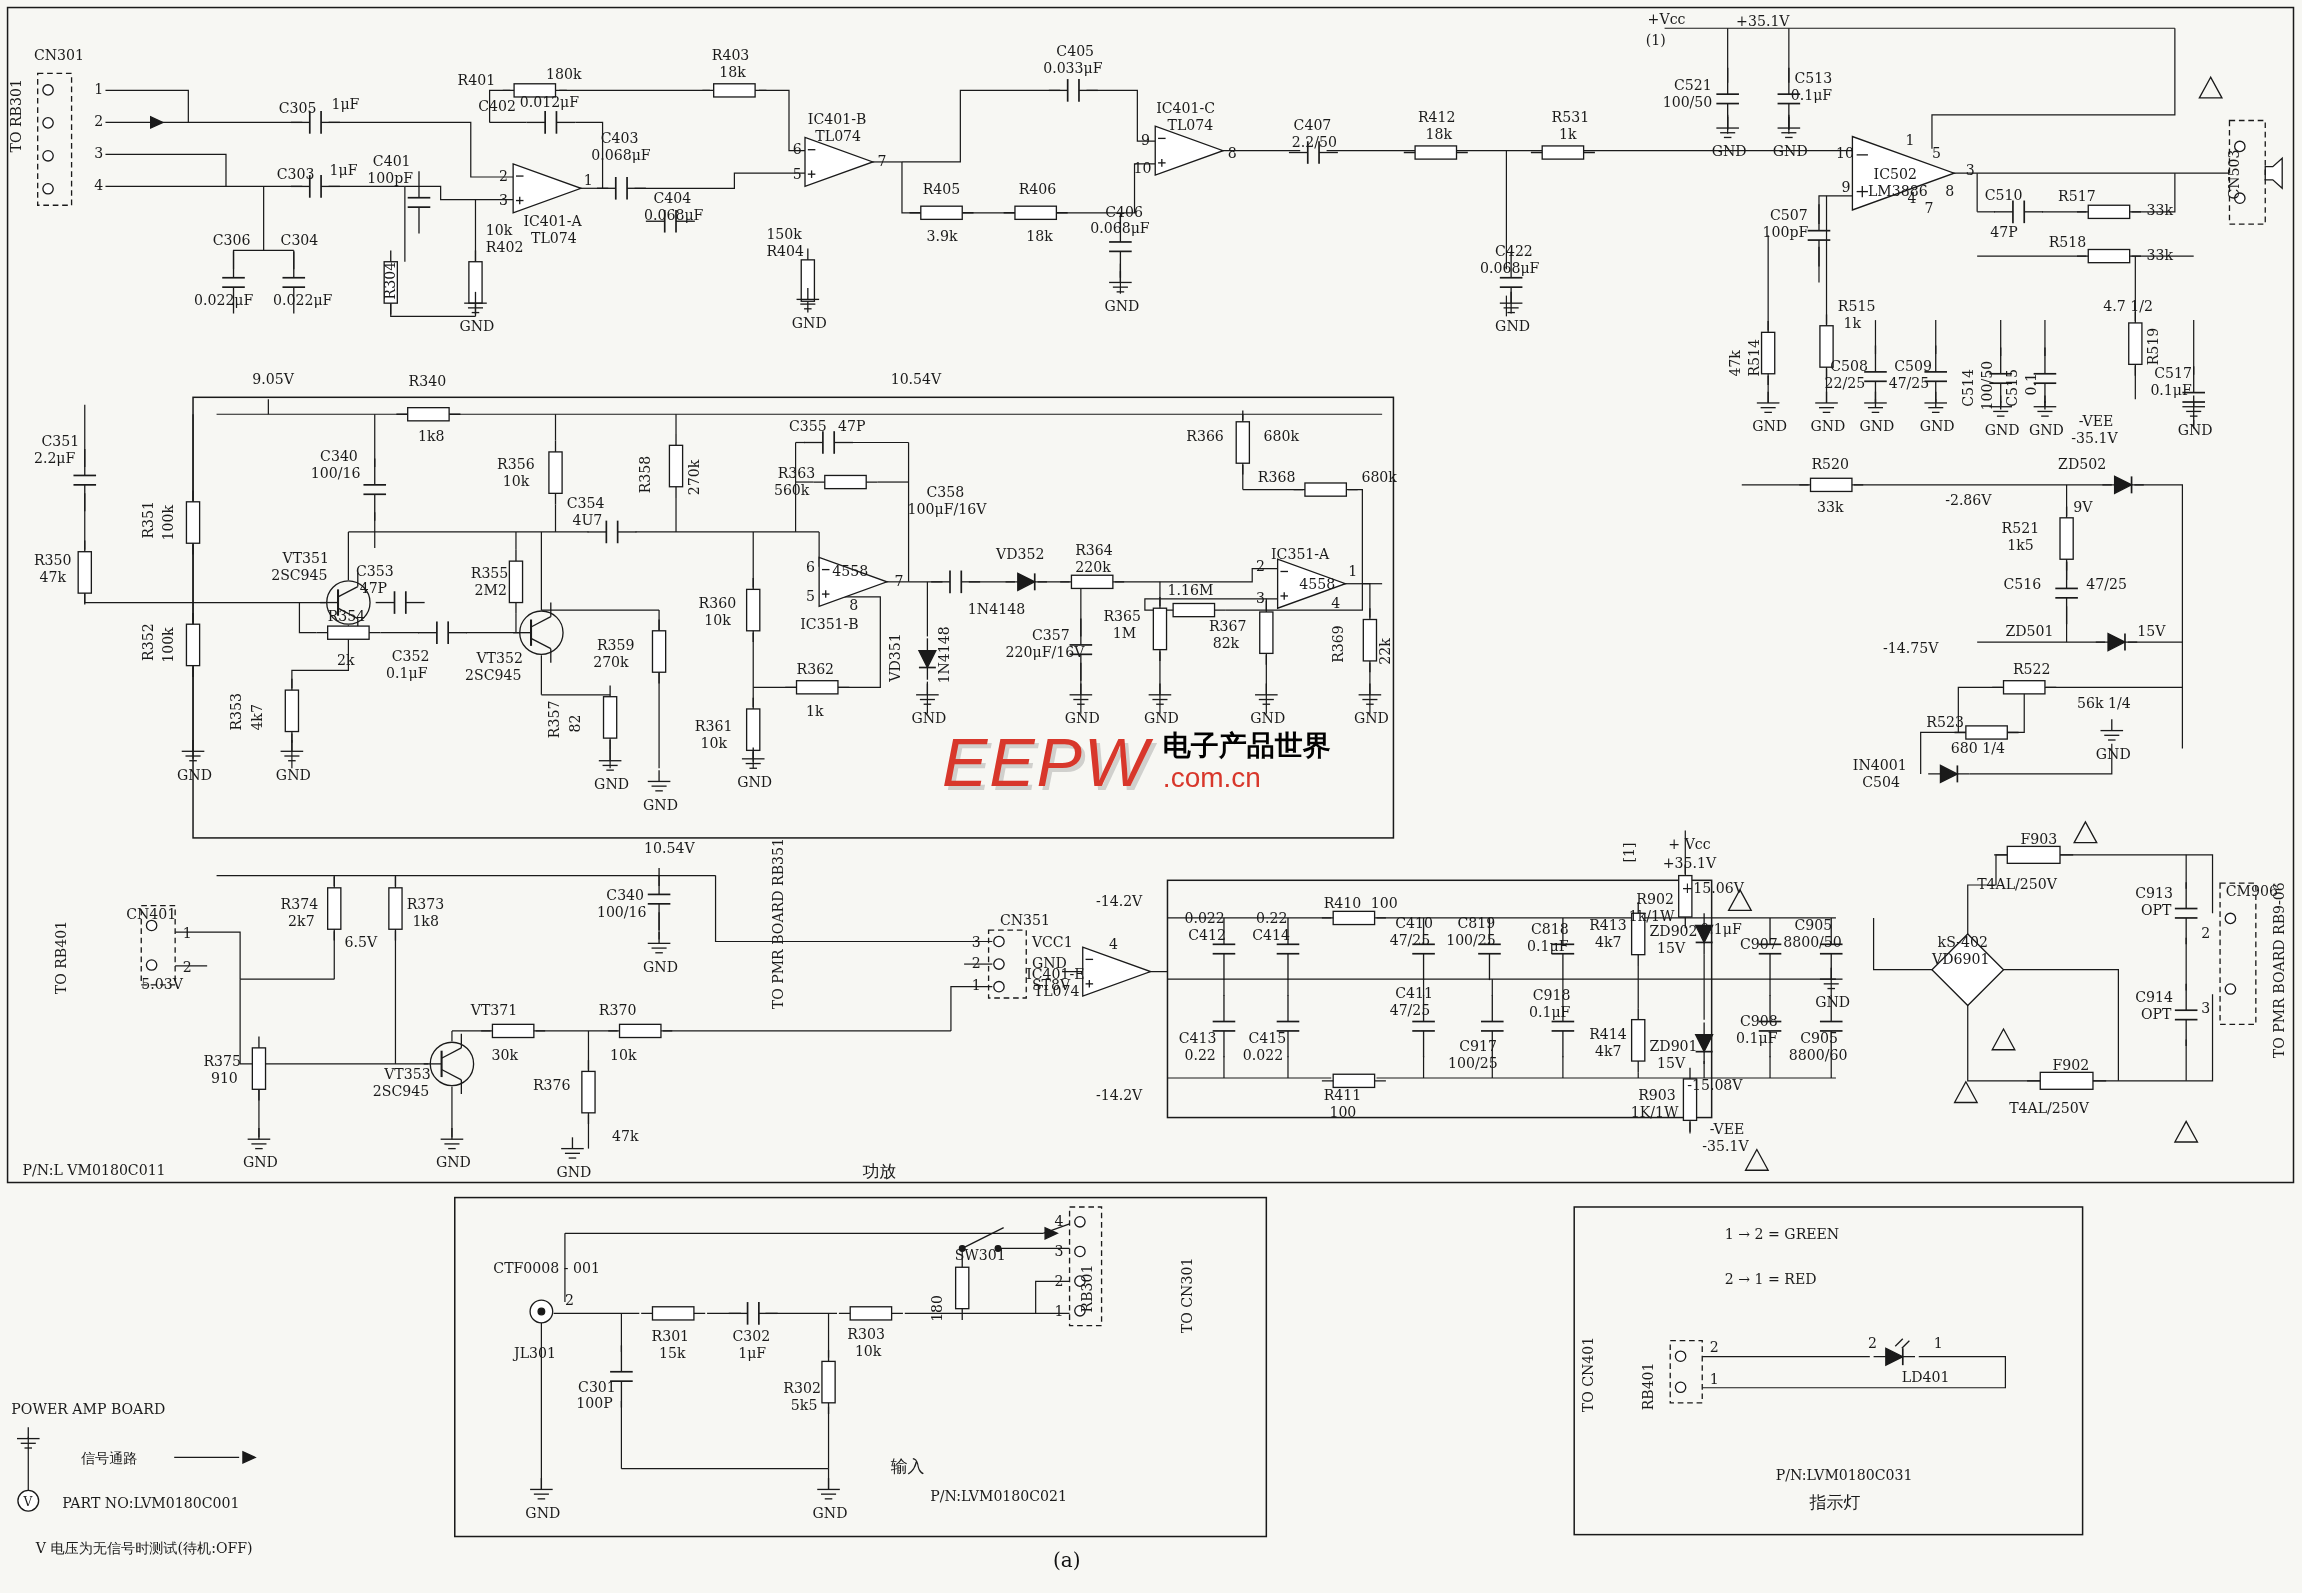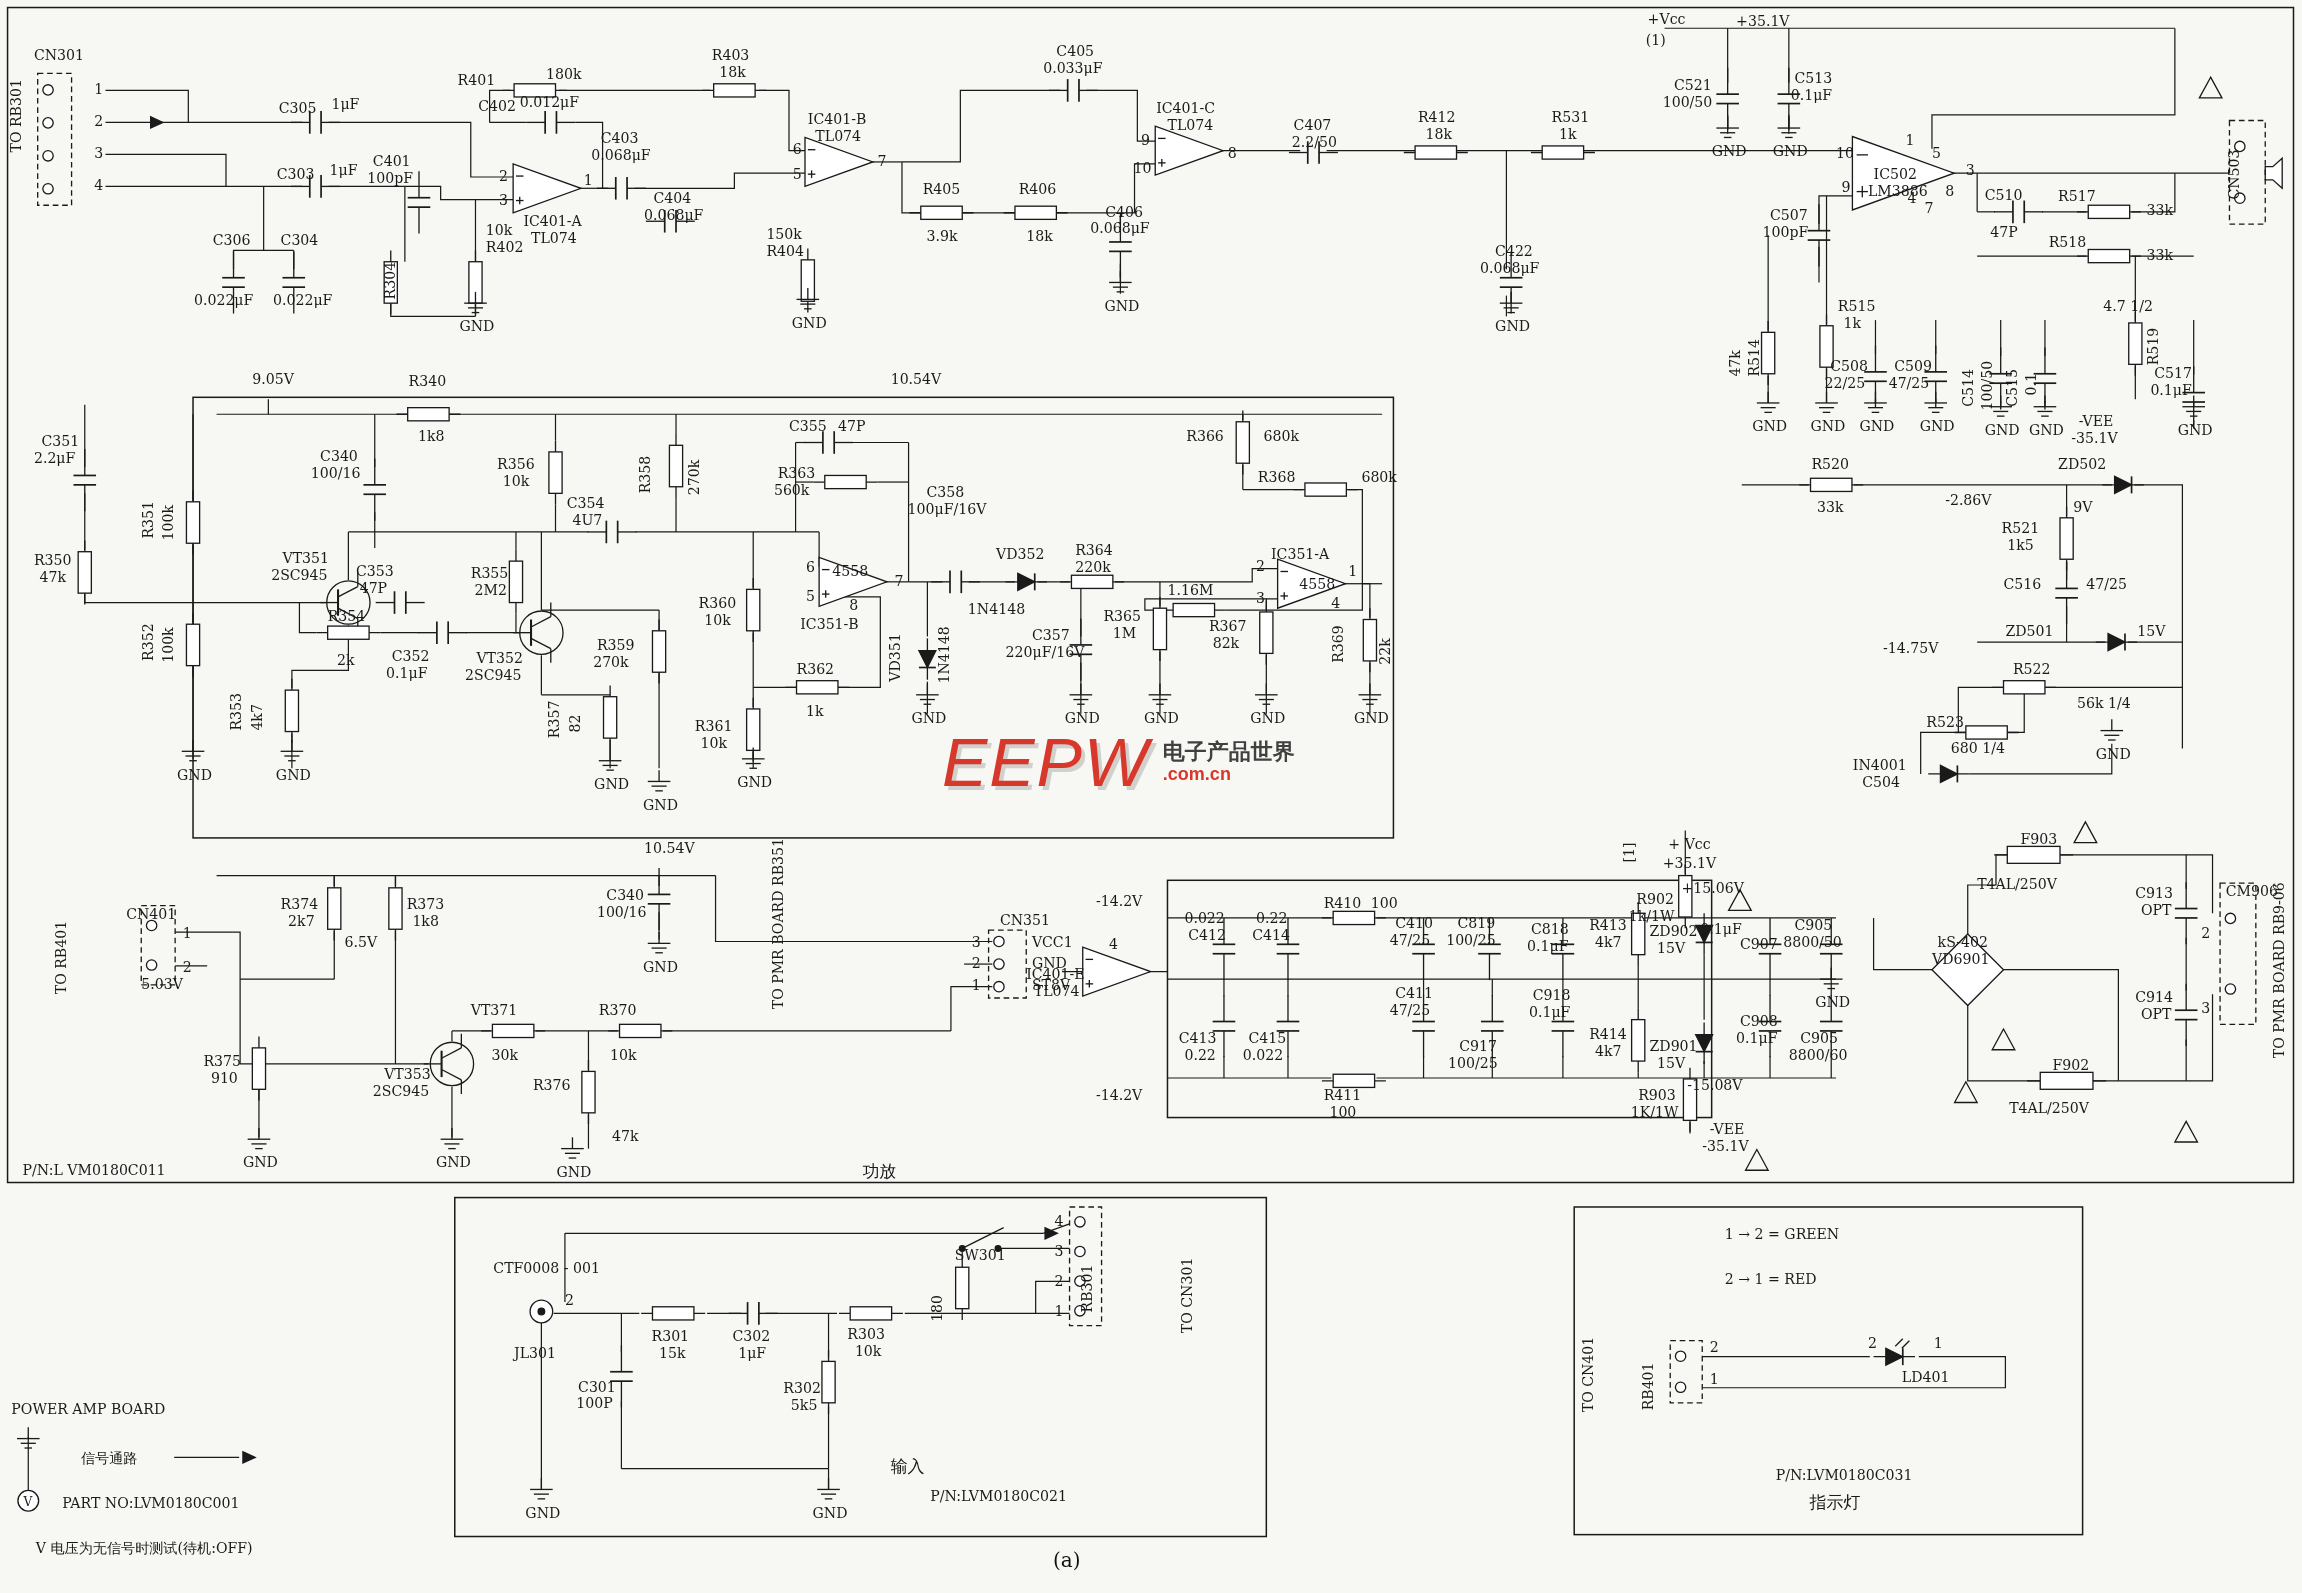--- a/index.html
+++ b/index.html
@@ -3,22 +3,22 @@
 <meta charset="utf-8">
 <style>
   html,body{margin:0;padding:0;background:#d9d9d6;}
   .stage{position:relative;width:2302px;height:1593px;background:#f7f7f3;margin:0 auto;overflow:hidden;
          font-family:"DejaVu Serif","Liberation Serif",serif;}
   svg{position:absolute;left:0;top:0;}
   .wm{position:absolute;left:942px;top:723px;display:flex;align-items:center;gap:13px;pointer-events:none;}
   .wm-main{font-size:68px;font-weight:normal;font-style:italic;color:#d8372b;letter-spacing:1.9px;
            text-shadow:3.8px 3.8px 0 rgba(160,160,160,.45);font-family:"Liberation Sans",sans-serif;}
   .wm-col{display:flex;flex-direction:column;line-height:1.15;}
-  .wm-sub{font-size:22px;color:#404040;font-weight:bold;}
-  .wm-dom{font-size:18px;color:#d8372b;font-weight:bold;font-family:"Liberation Sans",sans-serif;}
+  .wm-sub{font-size:28px;color:#000000;font-weight:bold;}
+  .wm-dom{font-size:28px;color:#d8372b;font-weight:normal;font-family:"Liberation Sans",sans-serif;}
   .caption{position:absolute;left:1053px;top:1548px;font-size:20px;color:#111;}
 </style>
 </head>
 <body>
 
 <div class="stage">
   <svg id="schem" width="2302" height="1593" viewBox="0 0 2445 1692">
       <rect x="8" y="8" width="2428" height="1248" fill="none" stroke="#1a1a1a" stroke-width="1.6"></rect>
       <rect x="205" y="422" width="1275" height="468" fill="none" stroke="#1a1a1a" stroke-width="1.6"></rect>
       <rect x="1240" y="935" width="578" height="252" fill="none" stroke="#1a1a1a" stroke-width="1.6"></rect>

